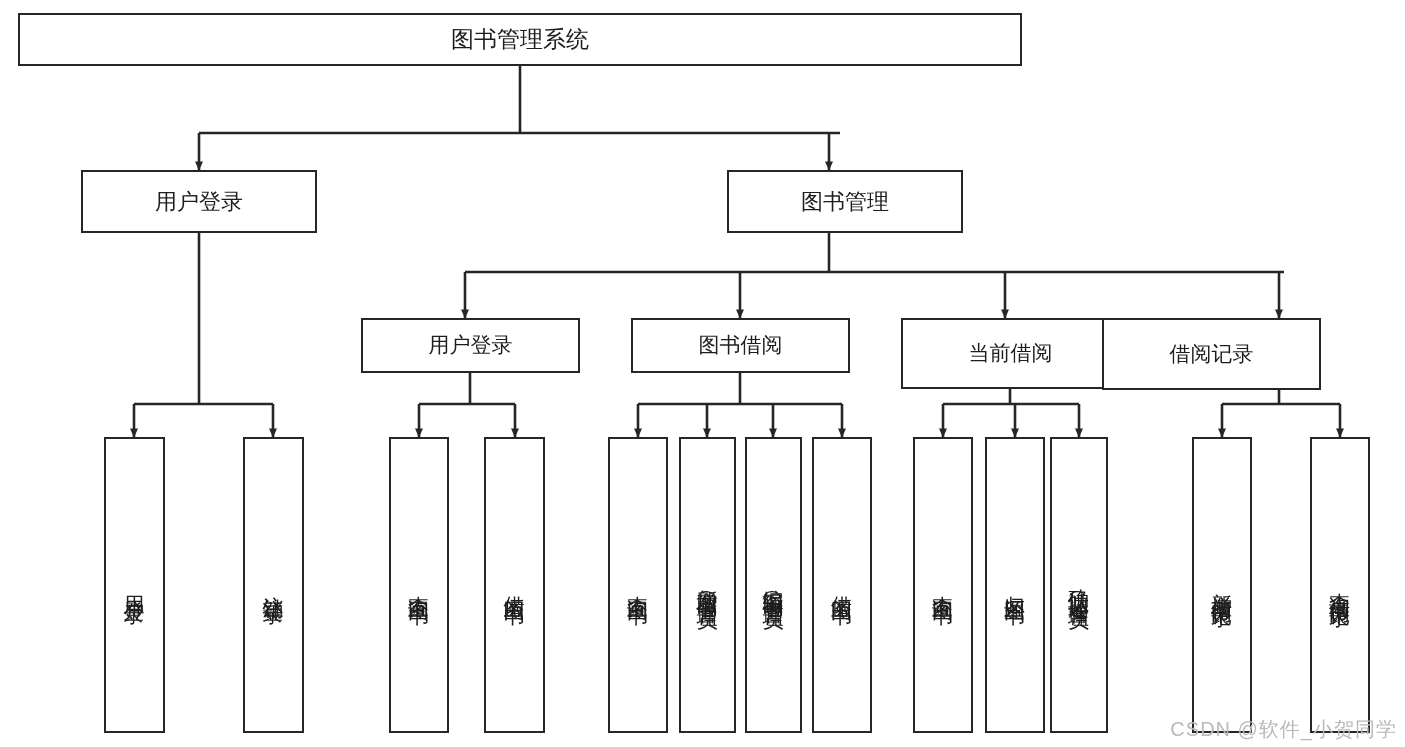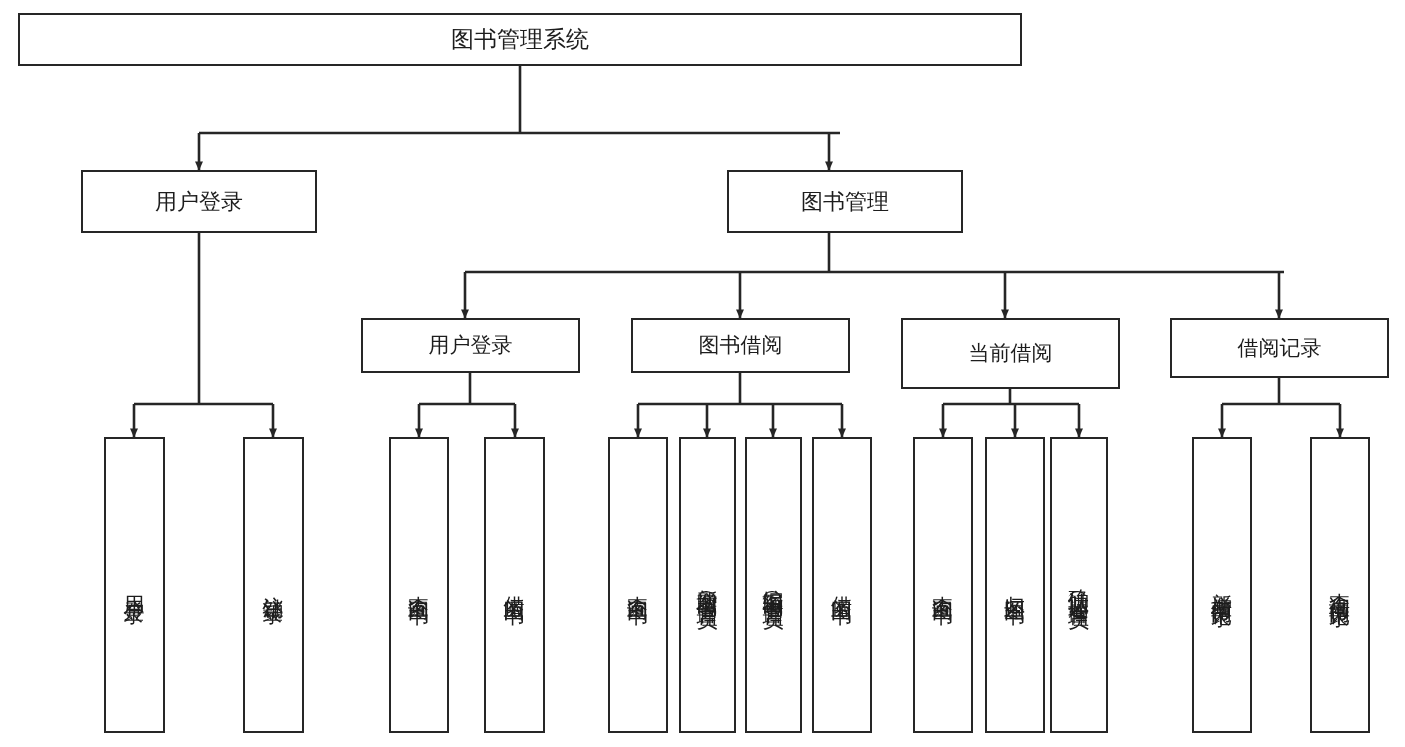--- a/index.html
+++ b/index.html
@@ -133,21 +133,21 @@
       </div>
       <div class="node lvl3" style="left: 361px; top: 318px; width: 219px; height: 55px;">
         <span class="node-label">用户登录</span>
       </div>
       <div class="node lvl3" style="left: 631px; top: 318px; width: 219px; height: 55px;">
         <span class="node-label">图书借阅</span>
       </div>
       <div class="node lvl3" style="left: 901px; top: 318px; width: 219px; height: 71px;">
         <span class="node-label">当前借阅</span>
       </div>
-      <div class="node lvl3" style="left: 1170px; top: 318px; width: 219px; height: 60px;">
+      <div class="node lvl3" style="left: 1102px; top: 318px; width: 219px; height: 72px;">
         <span class="node-label">借阅记录</span>
       </div>
       <div class="node leaf" style="left: 104px; top: 437px; width: 61px; height: 296px;">
         <span class="node-label">用户登录</span>
       </div>
       <div class="node leaf" style="left: 243px; top: 437px; width: 61px; height: 296px;">
         <span class="node-label">注销登录</span>
       </div>
       <div class="node leaf" style="left: 389px; top: 437px; width: 60px; height: 296px;">
         <span class="node-label">查询图书</span>
@@ -177,13 +177,14 @@
         <span class="node-label">确认归还（管理员）</span>
       </div>
       <div class="node leaf" style="left: 1192px; top: 437px; width: 60px; height: 296px;">
         <span class="node-label">新增借阅记录</span>
       </div>
       <div class="node leaf" style="left: 1310px; top: 437px; width: 60px; height: 296px;">
         <span class="node-label">查询借阅记录</span>
       </div>
     </div>
 
+  <div id="watermark">CSDN @软件_小贺同学</div>
 </div>
 
 </body></html>

